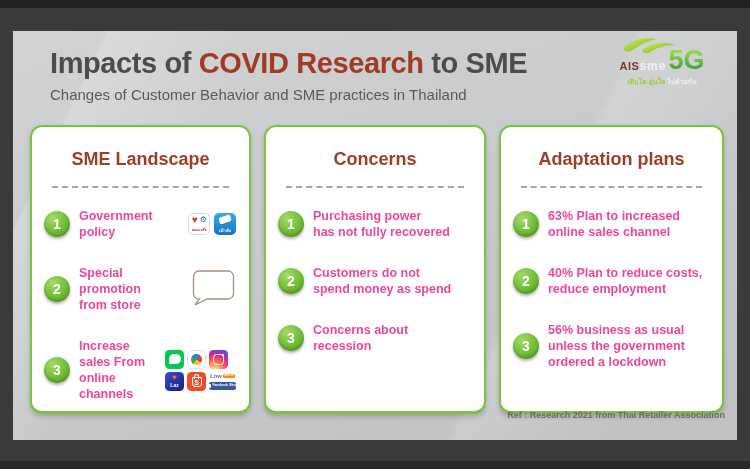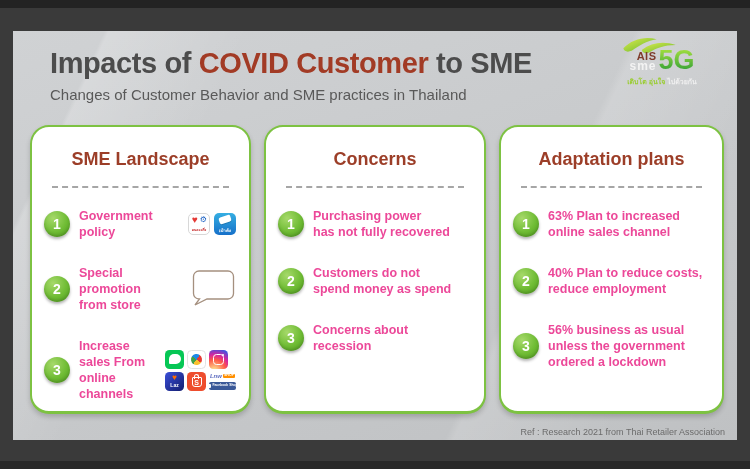--- a/index.html
+++ b/index.html
@@ -19,34 +19,34 @@
 
   .title-block { position:absolute; left:37px; top:16px; }
   .title-block h1 { font-size:29px; font-weight:700; color:#4c4c4c; letter-spacing:-.4px; }
   .title-block h1 .hl { color:#a23b25; }
   .subtitle { margin-top:6px; font-size:15px; font-weight:400; color:#595959; }
 
   
   .logo { position:absolute; top:4px; right:16px; width:118px; text-align:center; }
   .swoosh { display:block; width:62px; height:20px; margin:0 auto -5px 16px; }
   .logo-line { display:flex; justify-content:center; align-items:flex-end; gap:2px; }
-  .logo-col { display:flex; flex-direction:column; align-items:flex-end; line-height:.85; }
+  .logo-col { display:flex; flex-direction:row; align-items:flex-end; line-height:.85; }
   .logo-ais { font-size:11px; font-weight:700; color:#7e3b2b; letter-spacing:.5px; }
   .logo-sme { font-size:12px; font-weight:600; color:#f3f3f3; letter-spacing:1px; }
   .logo-5g  { font-size:27px; font-weight:800; line-height:.8;
               background:linear-gradient(180deg,#9edc3f,#2f9e36);
               -webkit-background-clip:text; background-clip:text; color:transparent; }
   .logo-tagline { margin-top:4px; font-size:7px; white-space:nowrap; }
   .logo-tagline .tg { color:#9acd32; font-weight:700; }
   .logo-tagline .tw { color:#f0f0f0; font-weight:700; }
 
   
   .cards { position:absolute; left:17px; top:94px; display:flex; gap:13px; }
   .card { background:#ffffff; border:2px solid #7dc242; border-bottom-width:3px;
-          border-radius:19px; height:289px; box-shadow:0 3px 5px rgba(0,0,0,.18); position:relative; }
+          border-radius:12px; height:289px; box-shadow:0 3px 5px rgba(0,0,0,.18); position:relative; }
   .card-1 { width:221px; } .card-2 { width:222px; } .card-3 { width:225px; }
   .card h2 { margin-top:22px; text-align:center; font-size:18px; font-weight:700; color:#9c3e28; }
   .divider { width:82%; margin:16px auto 0; border-top:2px dashed #a6a6a6; height:0; }
   .items { margin-top:20px; display:flex; flex-direction:column; gap:25px; padding:0 13px 0 12px; }
   .item { display:flex; align-items:center; gap:9px; }
   .num { flex-shrink:0; width:26px; height:26px; border-radius:50%;
          background:radial-gradient(circle at 35% 28%, #a6d96a, #6fbc34 55%, #4f9a1f 100%);
          box-shadow:0 2px 3px rgba(0,0,0,.3), inset 0 -2px 3px rgba(0,0,0,.15);
          color:#fff; font-weight:700; font-size:14px; display:flex; align-items:center; justify-content:center; }
   .item-text { flex:1; font-size:12.5px; font-weight:700; color:#ec4899; line-height:1.28; white-space:pre-line; }
@@ -93,32 +93,32 @@
   .bn-lnw { background:#fff; }
   .bn-lnw .t1 { font-size:6px; font-weight:800; font-style:italic; color:#5c6bc0; line-height:1; }
   .bn-lnw .t2 { font-size:3.6px; font-weight:700; color:#fff; background:#ff8f00; border-radius:1px; padding:0.5px 1px; line-height:1; }
   .bn-fb { background:#3b5998; }
   .bn-fb .sq { width:4px; height:4px; background:#fff; border-radius:1px; flex-shrink:0; }
   .bn-fb .t { font-size:3.4px; font-weight:700; color:#fff; line-height:1; white-space:nowrap; }
 
   .row3-icons { display:flex; flex-direction:column; gap:3px; flex-shrink:0; }
   .row3-top, .row3-bot { display:flex; gap:3px; align-items:center; }
 
-  .ref { position:absolute; right:12px; bottom:3px; font-size:9px; font-weight:400; color:#6b6b6b; }
+  .ref { position:absolute; right:12px; bottom:20px; font-size:9px; font-weight:700; color:#6b6b6b; }
 </style>
 </head>
 <body>
 
 <div class="stage">
   <div class="strip-top"></div>
 
   <div class="slide">
 
     <div class="title-block">
-      <h1><span>Impacts of </span><span class="hl">COVID Customer</span><span> to SME</span></h1>
+      <h1><span>Impacts of </span><span class="hl">COVID Research</span><span> to SME</span></h1>
       <p class="subtitle">Changes of Customer Behavior and SME practices in Thailand</p>
     </div>
 
     <div class="logo">
       <svg class="swoosh" viewBox="0 0 70 24">
         <defs>
           <linearGradient id="swg" x1="0" y1="0" x2="1" y2="1">
             <stop offset="0" stop-color="#dcec4d"></stop>
               <stop offset="1" stop-color="#63b52c"></stop>
           </linearGradient>

